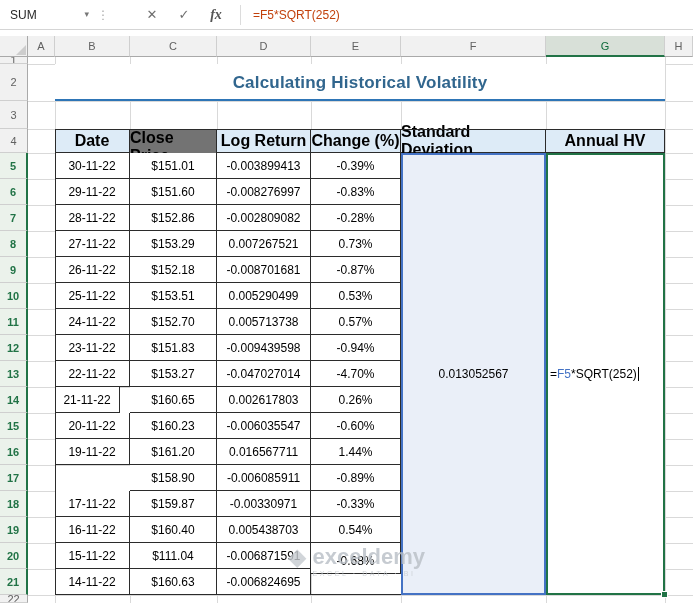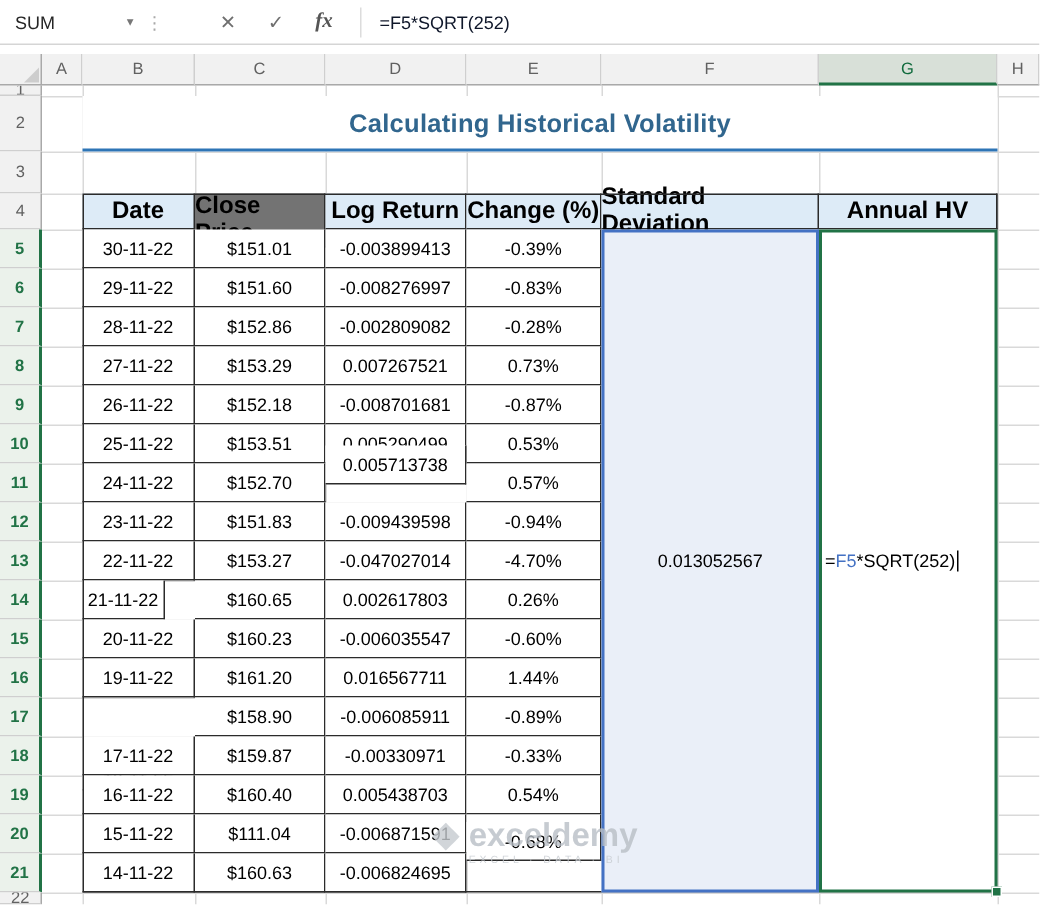--- a/index.html
+++ b/index.html
@@ -8,21 +8,21 @@
 .app{position:relative;width:693px;height:603px;background:#fff;overflow:hidden}
 
 
 .formula-bar{position:absolute;left:0;top:0;width:693px;height:30px;background:#fff;border-bottom:1px solid #D5D5D5;display:flex;align-items:center;z-index:10}
 .name-box{width:96px;height:30px;display:flex;align-items:center;padding-left:10px;font-size:12px;color:#262626;position:relative;cursor:pointer}
 .nb-caret{position:absolute;right:7px;top:9px;font-size:9px;color:#777}
 .fb-grip{width:14px;text-align:center;color:#A9A9A9;font-size:12px;margin-right:26px}
 .fb-btn{width:32px;height:30px;display:flex;align-items:center;justify-content:center;font-size:13px;color:#6F6F6F;cursor:pointer;background:none;border:none}
 .fb-fx{font-family:"Liberation Serif",serif;font-style:italic;font-weight:bold;font-size:14px;color:#555}
 .fb-divider{width:1px;height:20px;background:#DCDCDC;margin:0 8px}
-.fb-input{flex:1;height:14px;display:flex;align-items:center;font-size:12px;color:#0f172a;padding-left:4px}
+.fb-input{flex:1;height:14px;display:flex;align-items:center;font-size:12px;color:#c2410c;padding-left:4px}
 
 
 .sheet{position:absolute;left:0;top:0;width:693px;height:603px}
 .gl{position:absolute;background:#D9D9D9;z-index:1}
 .colheader{position:absolute;top:36px;height:21px;background:#F1F1F1;border-right:1px solid #CFCFCF;border-bottom:1px solid #A9A9A9;display:flex;align-items:center;justify-content:center;font-size:11px;color:#616161;z-index:5;cursor:pointer}
 .colheader.sel{background:#D8E0D8;color:#0F6A3C;border-bottom:2px solid #217346}
 .rowheader{position:absolute;left:0;width:28px;background:#F1F1F1;border-right:1px solid #A9A9A9;border-bottom:1px solid #CFCFCF;display:flex;align-items:center;justify-content:center;font-size:11px;color:#616161;z-index:5;overflow:hidden;cursor:pointer}
 .rowheader.sel{color:#217346;background:#EBF2EB;border-right:2px solid #217346;font-weight:bold}
 .corner{position:absolute;left:0;top:36px;width:28px;height:21px;background:#F1F1F1;border-right:1px solid #A9A9A9;border-bottom:1px solid #A9A9A9;z-index:6}
 .corner::after{content:"";position:absolute;right:1px;bottom:1px;width:0;height:0;border-left:10px solid transparent;border-bottom:10px solid #CDCDCD}
@@ -173,31 +173,31 @@
       <div class="td" style="left: 55px; top: 257px; width: 75px; height: 26px;">26-11-22</div>
       <div class="td" style="left: 130px; top: 257px; width: 87px; height: 26px;">$152.18</div>
       <div class="td" style="left: 217px; top: 257px; width: 94px; height: 26px;">-0.008701681</div>
       <div class="td" style="left: 311px; top: 257px; width: 90px; height: 26px;">-0.87%</div>
       <div class="td" style="left: 55px; top: 283px; width: 75px; height: 26px;">25-11-22</div>
       <div class="td" style="left: 130px; top: 283px; width: 87px; height: 26px;">$153.51</div>
       <div class="td" style="left: 217px; top: 283px; width: 94px; height: 26px;">0.005290499</div>
       <div class="td" style="left: 311px; top: 283px; width: 90px; height: 26px;">0.53%</div>
       <div class="td" style="left: 55px; top: 309px; width: 75px; height: 26px;">24-11-22</div>
       <div class="td" style="left: 130px; top: 309px; width: 87px; height: 26px;">$152.70</div>
-      <div class="td" style="left: 217px; top: 297px; width: 94px; height: 26px;">0.005713738</div>
+      <div class="td" style="left: 217px; top: 309px; width: 94px; height: 26px;">0.005713738</div>
       <div class="td" style="left: 311px; top: 309px; width: 90px; height: 26px;">0.57%</div>
       <div class="td" style="left: 55px; top: 335px; width: 75px; height: 26px;">23-11-22</div>
       <div class="td" style="left: 130px; top: 335px; width: 87px; height: 26px;">$151.83</div>
       <div class="td" style="left: 217px; top: 335px; width: 94px; height: 26px;">-0.009439598</div>
       <div class="td" style="left: 311px; top: 335px; width: 90px; height: 26px;">-0.94%</div>
       <div class="td" style="left: 55px; top: 361px; width: 75px; height: 26px;">22-11-22</div>
       <div class="td" style="left: 130px; top: 361px; width: 87px; height: 26px;">$153.27</div>
       <div class="td" style="left: 217px; top: 361px; width: 94px; height: 26px;">-0.047027014</div>
       <div class="td" style="left: 311px; top: 361px; width: 90px; height: 26px;">-4.70%</div>
-      <div class="td" style="left: 55px; top: 387px; width: 55px; height: 26px; text-align: right;">21-11-22</div>
+      <div class="td" style="left: 55px; top: 387px; width: 65px; height: 26px; text-align: right;">21-11-22</div>
       <div class="td" style="left: 130px; top: 387px; width: 87px; height: 26px;">$160.65</div>
       <div class="td" style="left: 217px; top: 387px; width: 94px; height: 26px;">0.002617803</div>
       <div class="td" style="left: 311px; top: 387px; width: 90px; height: 26px;">0.26%</div>
       <div class="td" style="left: 55px; top: 413px; width: 75px; height: 26px;">20-11-22</div>
       <div class="td" style="left: 130px; top: 413px; width: 87px; height: 26px;">$160.23</div>
       <div class="td" style="left: 217px; top: 413px; width: 94px; height: 26px;">-0.006035547</div>
       <div class="td" style="left: 311px; top: 413px; width: 90px; height: 26px;">-0.60%</div>
       <div class="td" style="left: 55px; top: 439px; width: 75px; height: 26px;">19-11-22</div>
       <div class="td" style="left: 130px; top: 439px; width: 87px; height: 26px;">$161.20</div>
       <div class="td" style="left: 217px; top: 439px; width: 94px; height: 26px;">0.016567711</div>

